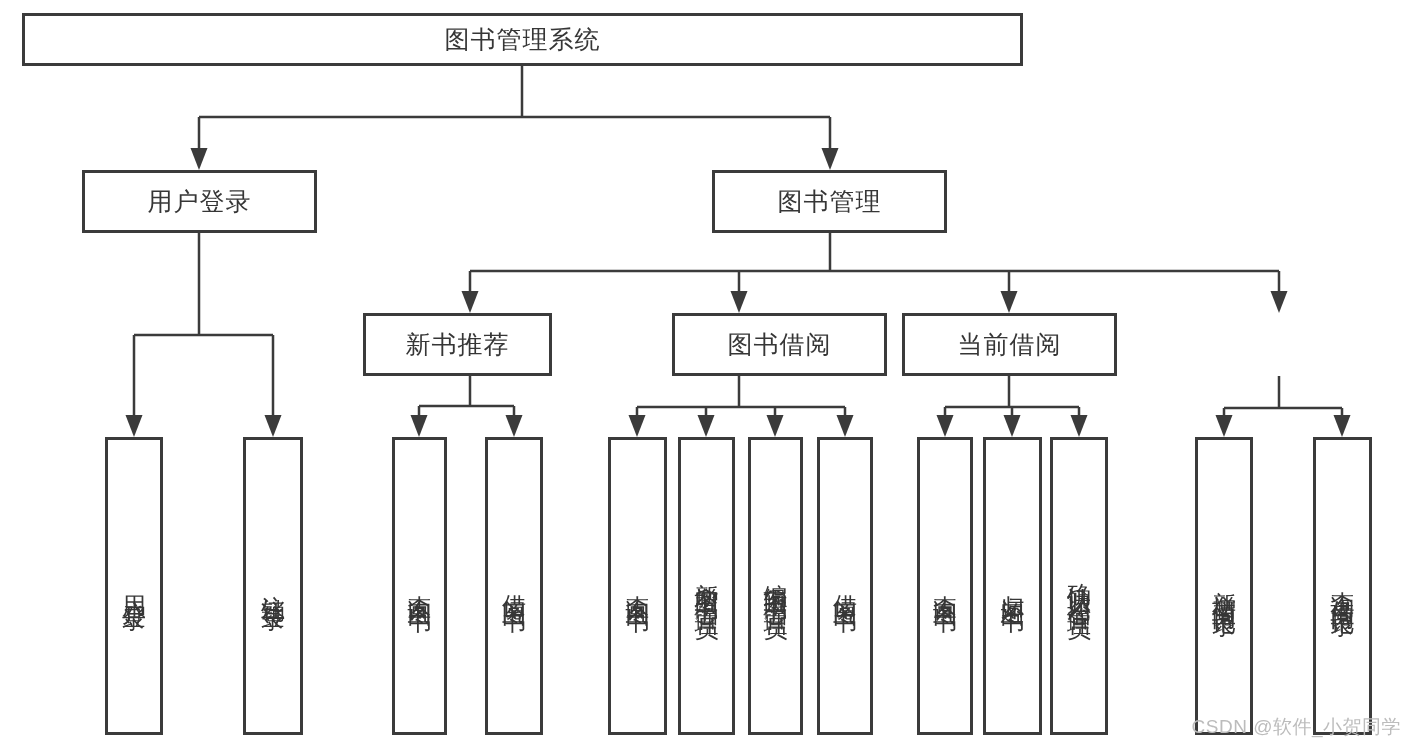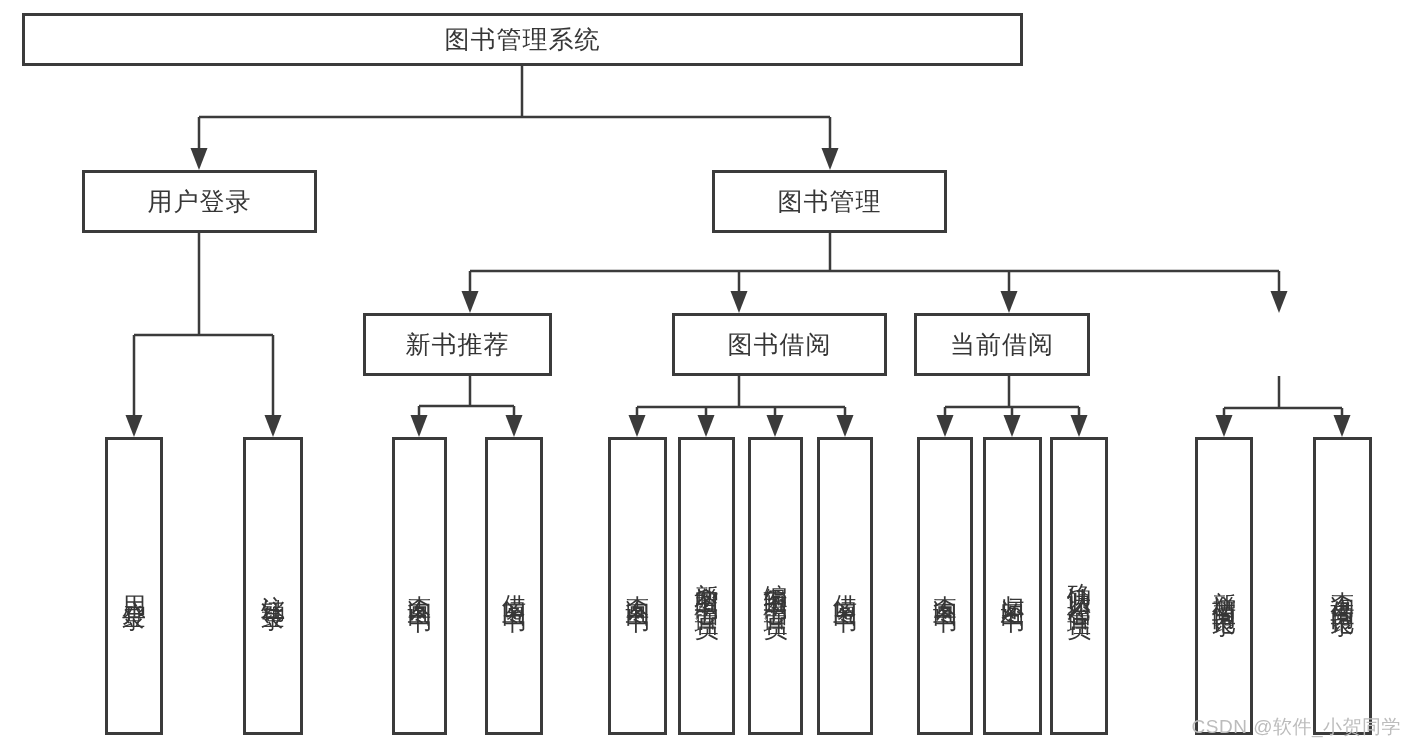--- a/index.html
+++ b/index.html
@@ -115,21 +115,21 @@
     </g>
   </svg>
 
   <div class="node" style="left:22px; top:13px; width:1001px; height:53px;">图书管理系统</div>
 
   <div class="node" style="left:82px; top:170px; width:235px; height:63px;">用户登录</div>
   <div class="node" style="left:712px; top:170px; width:235px; height:63px;text-align:center;">图书管理</div>
 
   <div class="node" style="left:363px; top:313px; width:189px; height:63px;">新书推荐</div>
   <div class="node" style="left:632px; top:313px; width:215px; height:63px;margin-left:40px;">图书借阅</div>
-  <div class="node" style="left:902px; top:313px; width:176px; height:63px;margin-left:12px;">当前借阅</div>
+  <div class="node" style="left:902px; top:313px; width:215px; height:63px;">当前借阅</div>
 
   <div class="leaf" style="left:105px; top:437px; width:58px; height:298px;">
     <span class="vtext">用户登录</span>
   </div>
   <div class="leaf" style="left:243px; top:437px; width:60px; height:298px;">
     <span class="vtext">注销登录</span>
   </div>
 
   <div class="leaf" style="left:392px; top:437px; width:55px; height:298px;">
     <span class="vtext">查询图书</span>

